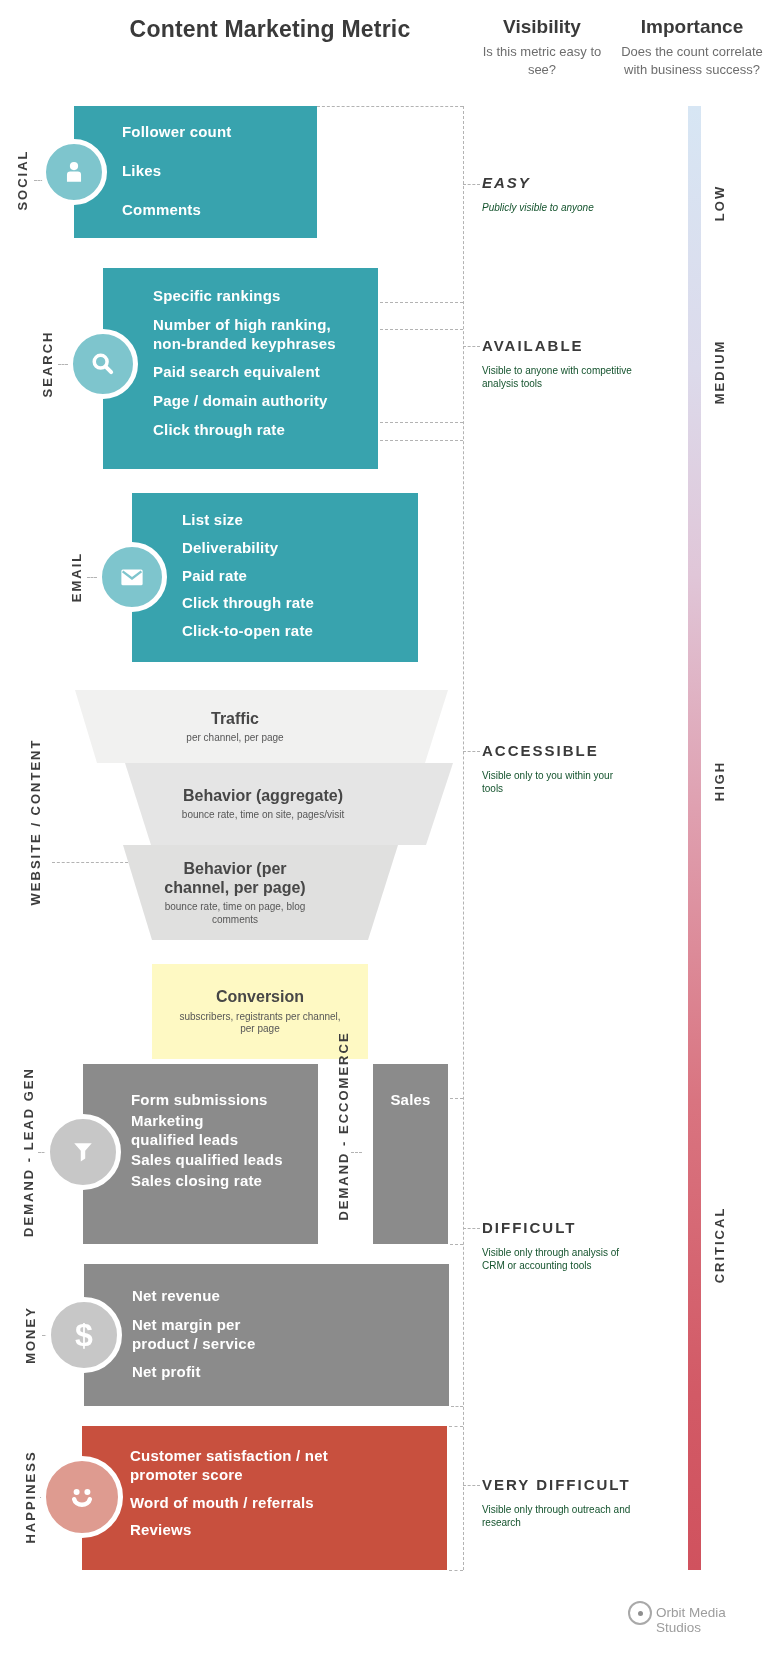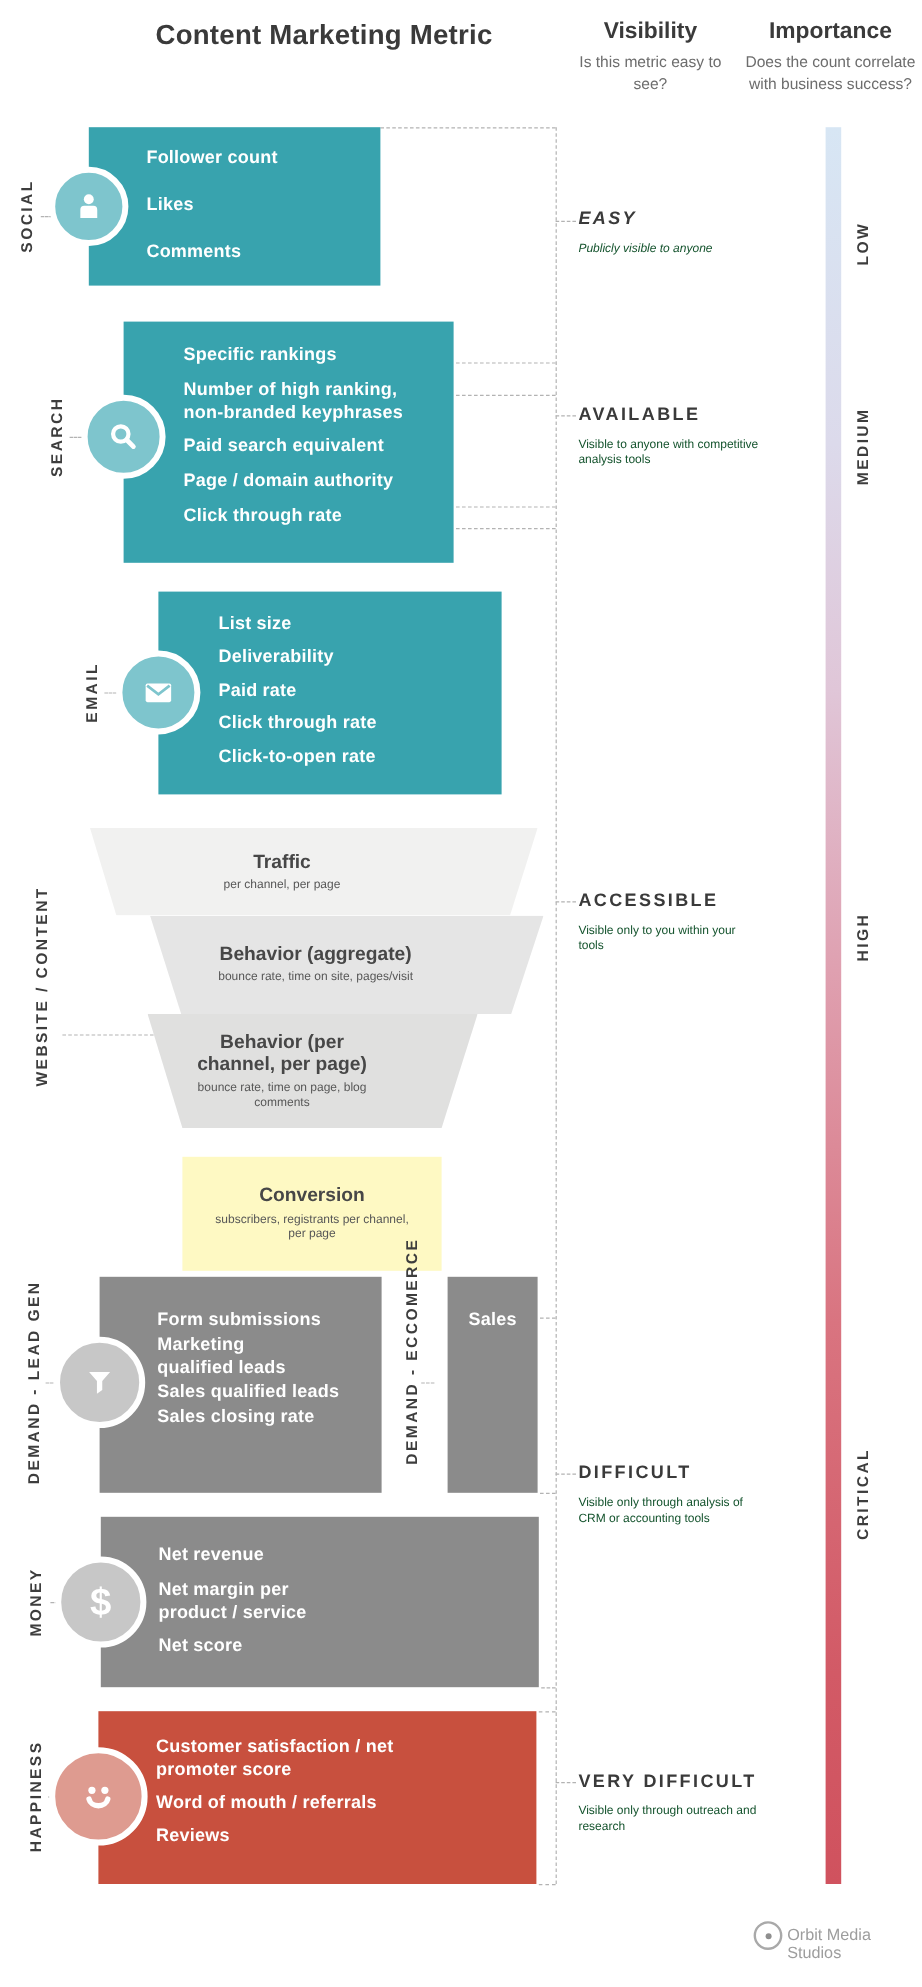--- a/index.html
+++ b/index.html
@@ -181,21 +181,21 @@
 
   <div class="vlabel" style="left:343px;top:1126px;">DEMAND - ECCOMERCE</div>
   <div class="box grayb" style="left:373px;top:1064px;width:75px;height:180px;padding-top:27px;align-items:center;">
     <div class="item">Sales</div>
   </div>
 
   <div class="vlabel" style="left:30px;top:1335px;">MONEY</div>
   <div class="box grayb" style="left:84px;top:1264px;width:365px;height:142px;padding:23px 0 0 48px;gap:10px;">
     <div class="item">Net revenue</div>
     <div class="item" style="max-width:160px;">Net margin per product / service</div>
-    <div class="item">Net score</div>
+    <div class="item">Net profit</div>
   </div>
   <div class="icirc gl" style="left:46px;top:1297px;width:66px;height:66px;">
     <div style="color:#fff;font-size:32px;font-weight:bold;line-height:1;">$</div>
   </div>
 
   <div class="vlabel" style="left:30px;top:1497px;">HAPPINESS</div>
   <div class="box redb" style="left:82px;top:1426px;width:365px;height:144px;padding:21px 0 0 48px;gap:9px;">
     <div class="item" style="max-width:220px;">Customer satisfaction / net promoter score</div>
     <div class="item">Word of mouth / referrals</div>
     <div class="item">Reviews</div>

